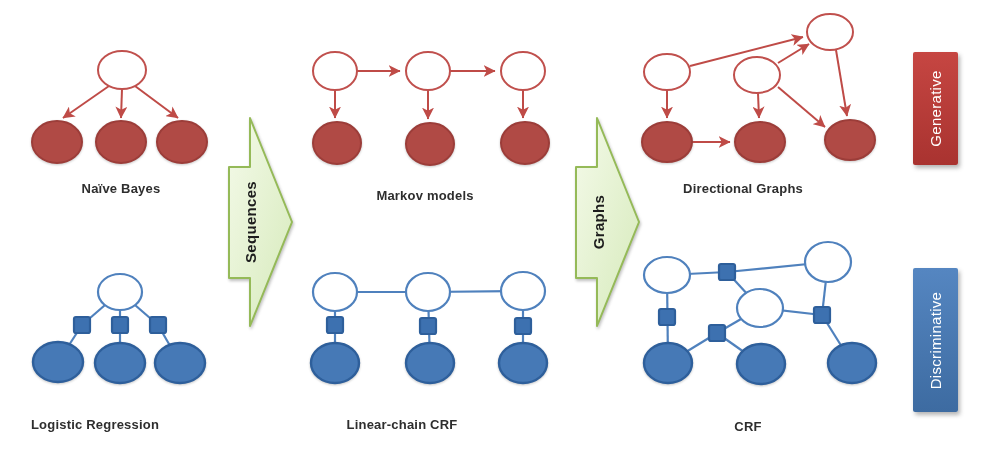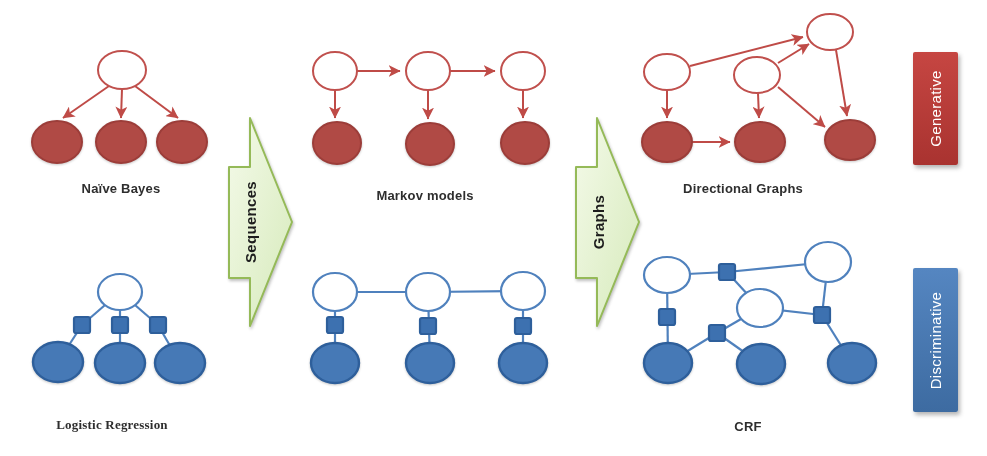--- a/index.html
+++ b/index.html
@@ -184,16 +184,17 @@
   <div class="banner banner-red" style="left:913px; top:52px; width:45px; height:113px;">
     <span>Generative</span>
   </div>
   <div class="banner banner-blue" style="left:913px; top:268px; width:45px; height:144px;">
     <span>Discriminative</span>
   </div>
 
   <div class="dlabel" style="left:121px; top:181px;">Naïve Bayes</div>
   <div class="dlabel" style="left:425px; top:181px;margin-top:7px;">Markov models</div>
   <div class="dlabel" style="left:743px; top:181px;">Directional Graphs</div>
-  <div class="dlabel" style="left:112px; top:417px;font-family:Liberation Serif, serif;">Logistic Regression</div>
+  <div class="dlabel" style="left:95px; top:417px;">Logistic Regression</div>
+  <div class="dlabel" style="left:402px; top:417px;">Linear-chain CRF</div>
   <div class="dlabel" style="left:748px; top:419px;">CRF</div>
 
 </div>
 
 </body></html>

